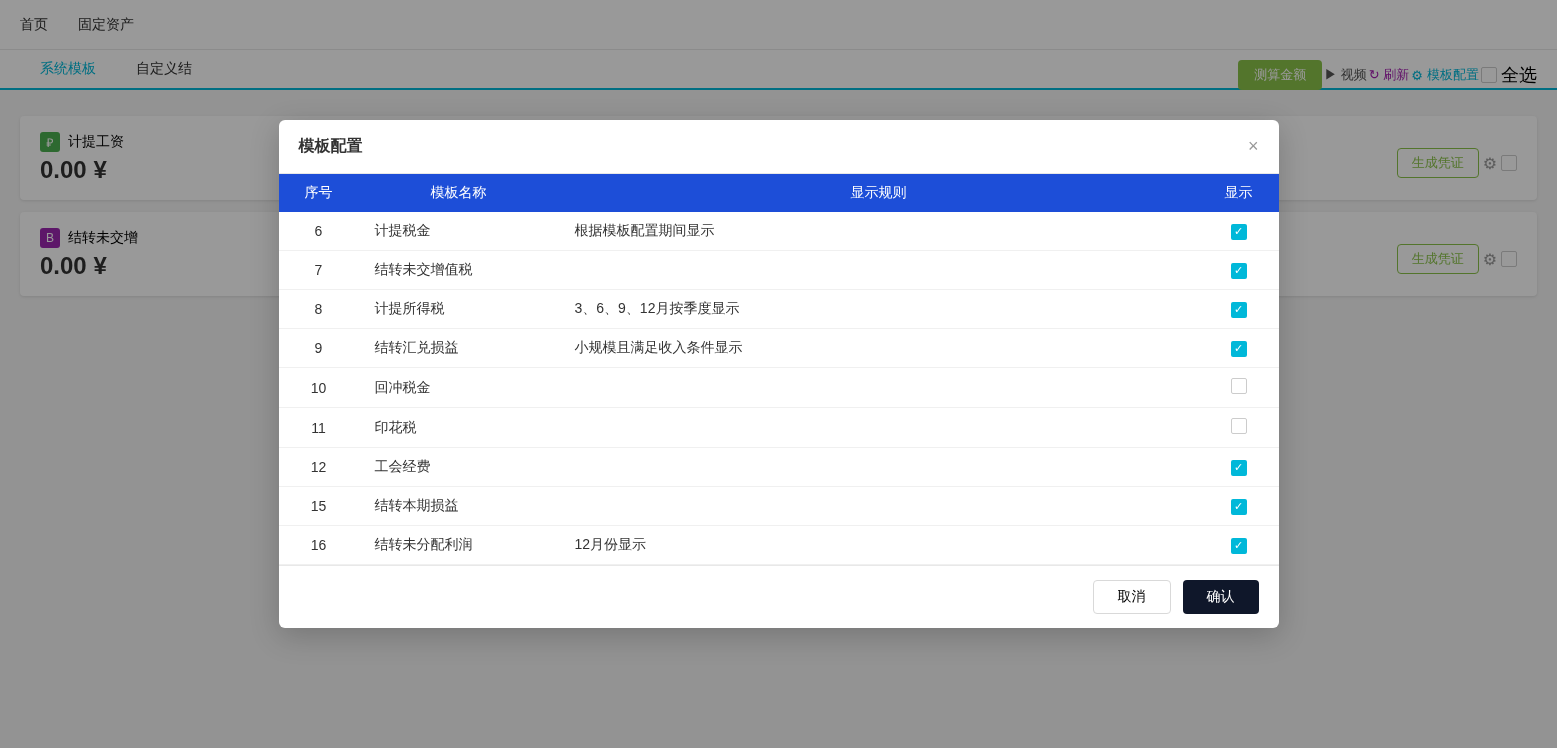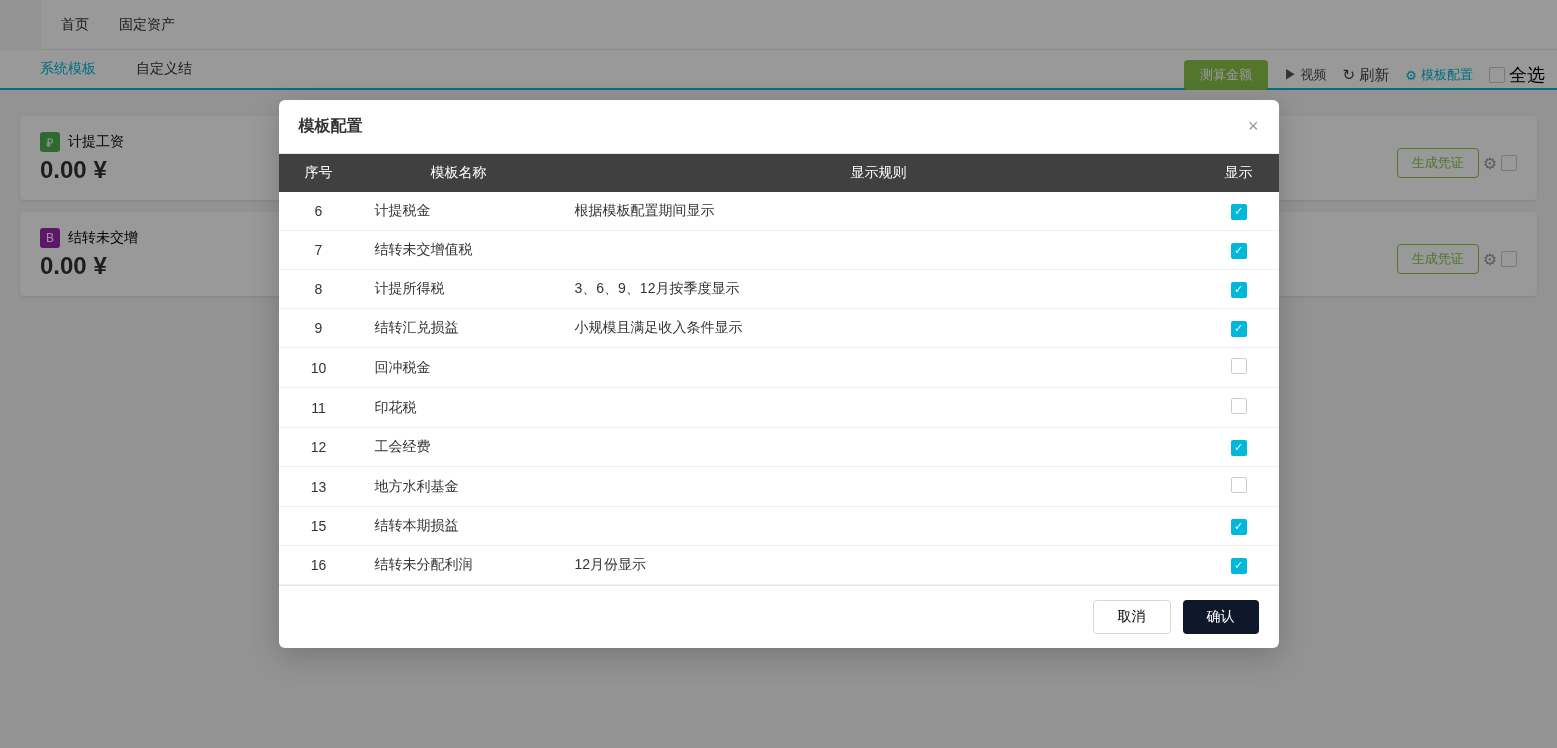--- a/index.html
+++ b/index.html
@@ -22,59 +22,58 @@
     }
 
     
     .top-nav {
       background: #fff;
       height: 50px;
       display: flex;
       align-items: center;
       padding: 0 20px;
       border-bottom: 1px solid #e8e8e8;
-      margin-left: 41px;
     }
     .top-nav-item {
       margin-right: 30px;
       color: #333;
       font-size: 14px;
     }
 
     
     .right-toolbar {
       position: absolute;
       top: 60px;
-      right: 12px;
-      display: flex;
-      align-items: center;
-      gap: 16px;
+      right: 20px;
+      display: flex;
+      align-items: center;
+      gap: 2px;
     }
     .btn-calc {
       background: #8bc34a;
       color: #fff;
       border: none;
       padding: 6px 16px;
       border-radius: 4px;
       cursor: pointer;
       font-size: 13px;
     }
     .btn-video {
       color: #555;
       background: none;
       border: none;
       cursor: pointer;
       font-size: 13px;
     }
     .btn-refresh {
-      color: #404040;
+      color: #a21caf;
       background: none;
       border: none;
       cursor: pointer;
-      font-size: 15px;
+      font-size: 13px;
     }
 
     
     .tab-bar {
       background: #fff;
       display: flex;
       padding: 0 20px;
       border-bottom: 2px solid #00b8d9;
       position: absolute;
       top: 50px;
@@ -215,21 +214,21 @@
       gap: 12px;
       border-top: 1px solid #e8e8e8;
     }
 
     
     .config-table {
       width: 100%;
       border-collapse: collapse;
     }
     .config-table thead tr {
-      background: #404040;
+      background: #1d4ed8;
       font-family: Liberation Mono, monospace;
     }
     .config-table thead th {
       color: #fff;
       padding: 10px 16px;
       font-weight: 500;
       font-size: 14px;
       text-align: center;
     }
     .config-table thead th:first-child {
@@ -457,26 +456,20 @@
                 <td></td>
                 <td><div class="cb-unchecked" style="display: inline-flex; align-items: center; justify-content: center; width: 16px; height: 16px; cursor: pointer; border-radius: 2px;"></div></td>
               </tr>
               <tr>
                 <td>12</td>
                 <td>工会经费</td>
                 <td></td>
                 <td><div class="cb-checked" style="display: inline-flex; align-items: center; justify-content: center; width: 16px; height: 16px; cursor: pointer; border-radius: 2px;">✓</div></td>
               </tr>
               <tr>
-                <td>13</td>
-                <td>地方水利基金</td>
-                <td></td>
-                <td><div class="cb-unchecked" style="display: inline-flex; align-items: center; justify-content: center; width: 16px; height: 16px; cursor: pointer; border-radius: 2px;"></div></td>
-              </tr>
-              <tr>
                 <td>15</td>
                 <td>结转本期损益</td>
                 <td></td>
                 <td><div class="cb-checked" style="display: inline-flex; align-items: center; justify-content: center; width: 16px; height: 16px; cursor: pointer; border-radius: 2px;">✓</div></td>
               </tr>
               <tr>
                 <td>16</td>
                 <td>结转未分配利润</td>
                 <td>12月份显示</td>
                 <td><div class="cb-checked" style="display: inline-flex; align-items: center; justify-content: center; width: 16px; height: 16px; cursor: pointer; border-radius: 2px;">✓</div></td>

